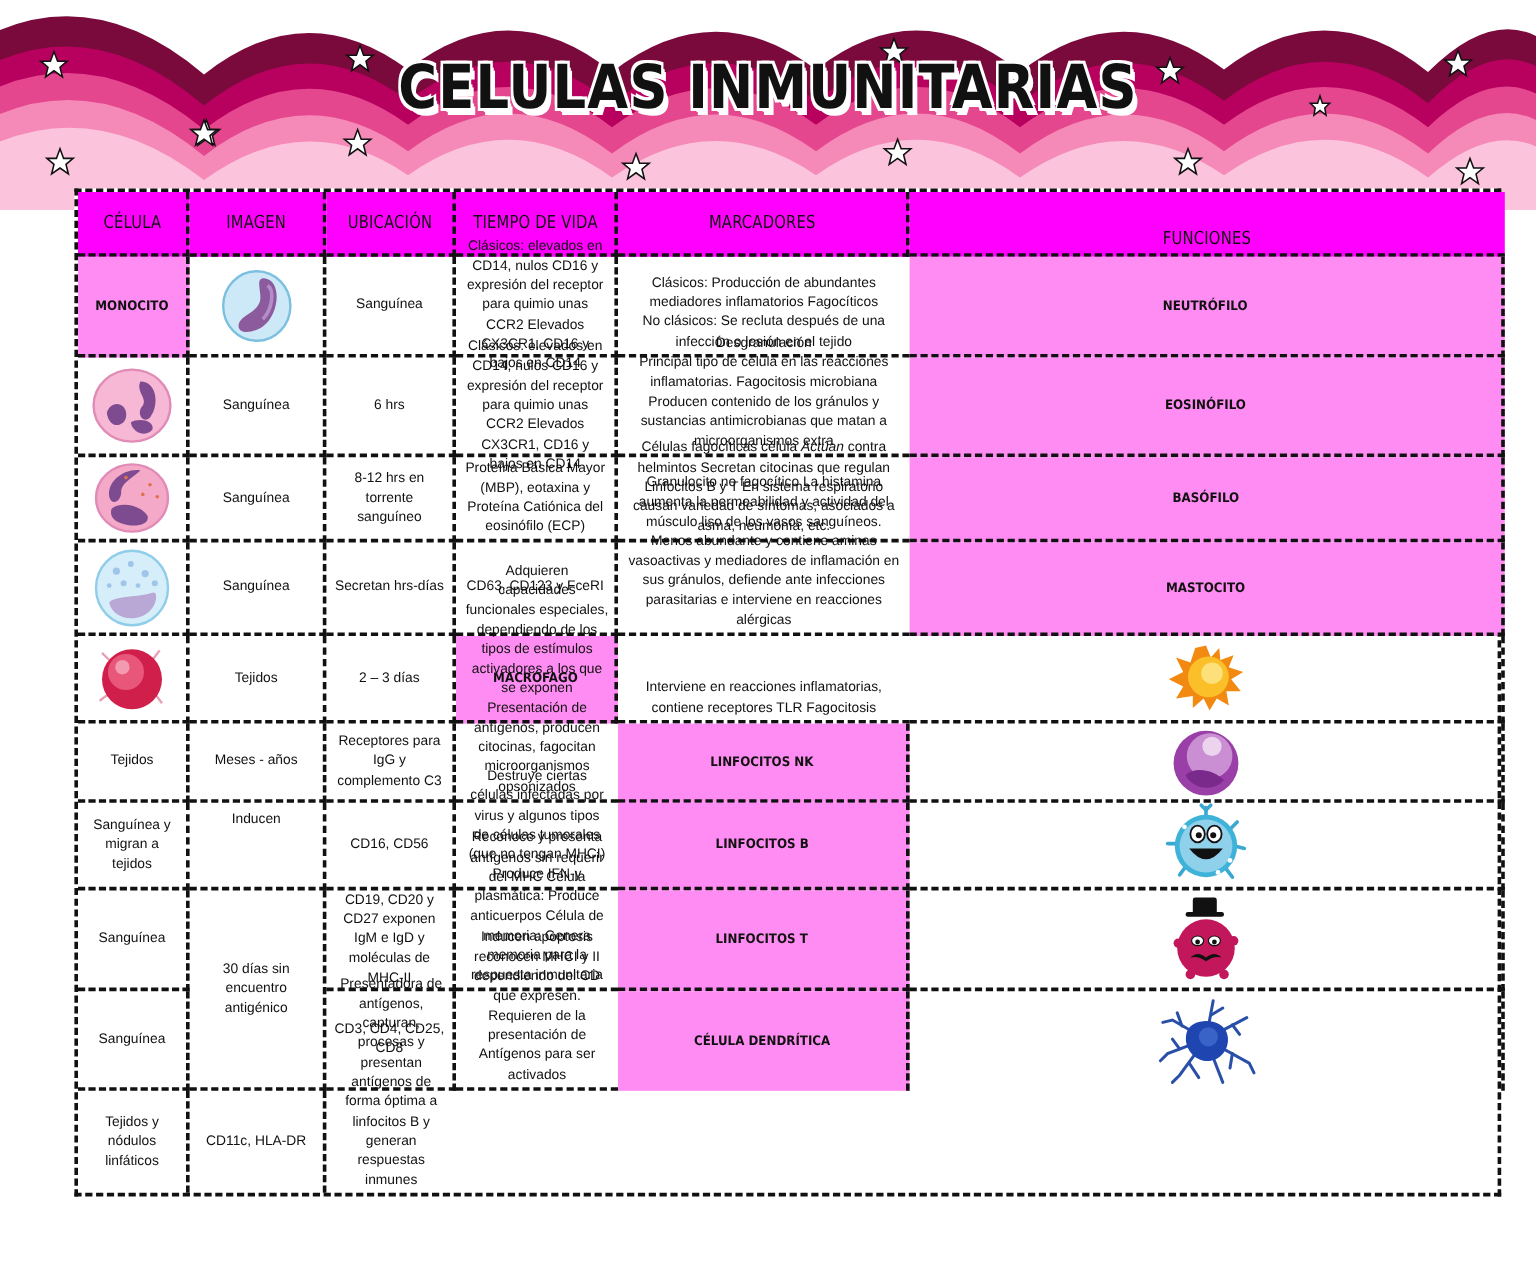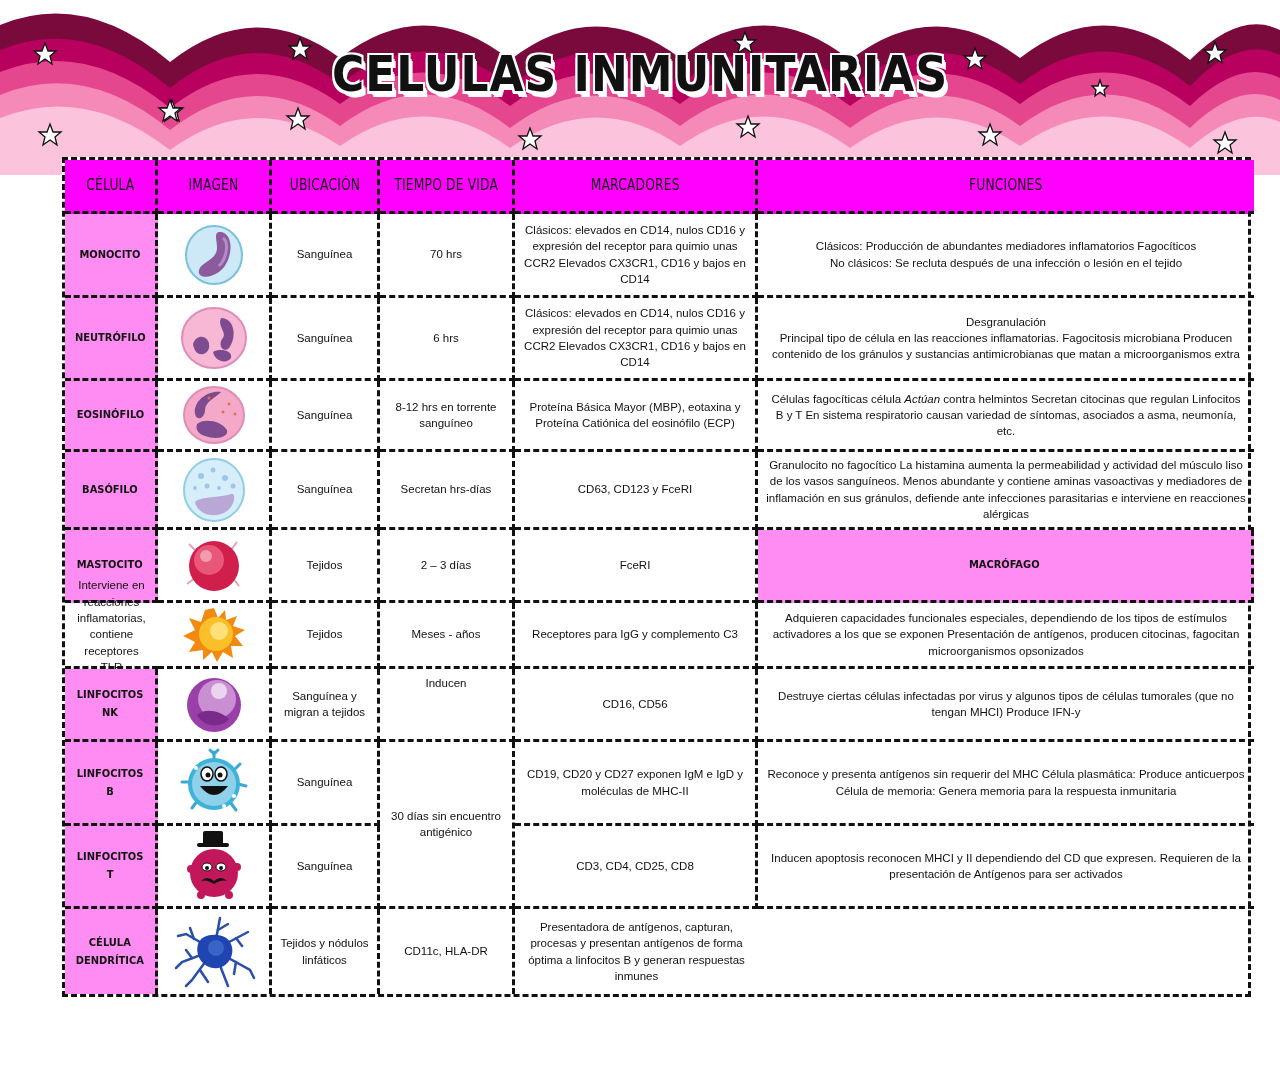--- a/index.html
+++ b/index.html
@@ -23,21 +23,21 @@
     grid-template-columns: 93px 114px 108px 135px 243px 496px;
     grid-template-rows: 54px 84px 83px 71px 78px 73px 66px 73px 84px 83px 85px;
     border: 3px dashed #111;
     background: #fff;
   }
   .cell {
     border-right: 3px dashed #111; border-bottom: 3px dashed #111;
     display: flex; align-items: center; justify-content: center; text-align: center;
     font-size: 11.5px; line-height: 1.42; padding: 2px 6px;
   }
-  .cell.last { border-right: none; }
+  .cell.last { border-right: none; align-items: flex-end; }
   .cell.bottom { border-bottom: none; }
   .hdr {
     background: #ff00ff; font-family: "DejaVu Sans", sans-serif; font-size: 15px;
     letter-spacing: 0.2px; transform-origin: center;
   }
   .hdr span { display: inline-block; transform: scaleX(0.82); white-space: nowrap; }
   .name {
     background: #ff8cf2; font-weight: bold; font-size: 11px; line-height: 1.6;
     font-family: "DejaVu Sans", sans-serif; padding: 2px 18px;
   }
@@ -104,21 +104,20 @@
       <span>MONOCITO</span>
     </div>
   <div class="cell imgcell">
     <svg width="70" height="66" viewBox="0 0 70 66">
       <ellipse cx="35" cy="33" rx="28" ry="29" fill="#cde9f7" stroke="#7cc0e0" stroke-width="2"></ellipse>
       <path d="M42,10 C56,12 54,40 40,50 C30,57 18,56 20,48 C22,40 38,38 38,26 C38,18 34,9 42,10 Z" fill="#8b5b9e"></path>
       <path d="M44,16 C50,20 48,36 40,44" stroke="#b48cc7" stroke-width="3" fill="none"></path>
     </svg>
   </div>
   <div class="cell">Sanguínea</div>
-  <div class="cell">70 hrs</div>
   <div class="cell">Clásicos: elevados en CD14, nulos CD16 y expresión del receptor para quimio unas CCR2 Elevados CX3CR1, CD16 y bajos en CD14</div>
   <div class="cell last funcs">
     <div><span>Clásicos: Producción de abundantes mediadores inflamatorios Fagocíticos</span><br><span>No clásicos: Se recluta después de una infección o lesión en el tejido</span></div>
   </div>
 
   <div class="cell name">
       <span>NEUTRÓFILO</span>
     </div>
   <div class="cell imgcell">
     <svg width="74" height="68" viewBox="0 0 74 68">
@@ -192,21 +191,20 @@
           <path d="M8,52 L16,46"></path>
           <path d="M60,54 L54,46"></path>
       </g>
       <circle cx="35" cy="34" r="25" fill="#d01f4b"></circle>
       <circle cx="30" cy="28" r="15" fill="#e8577a"></circle>
       <circle cx="27" cy="24" r="6" fill="#f29ab0"></circle>
     </svg>
   </div>
   <div class="cell">Tejidos</div>
   <div class="cell">2 – 3 días</div>
-  <div class="cell">FceRI</div>
   <div class="cell name">
       <span>MACRÓFAGO</span>
     </div>
 
   <div class="cell last funcs">Interviene en reacciones inflamatorias, contiene receptores TLR Fagocitosis</div>
   <div class="cell imgcell">
     <svg width="70" height="62" viewBox="0 0 70 62">
       <g fill="#f28a12">
         <path d="M35,4 L39,14 L46,6 L47,16 L58,12 L54,22 L66,26 L56,32 L64,42 L52,42 L54,54 L44,48 L38,58 L33,48 L24,56 L24,46 L10,48 L16,38 L4,32 L16,26 L10,14 L22,18 L26,6 Z"></path>
       </g>

